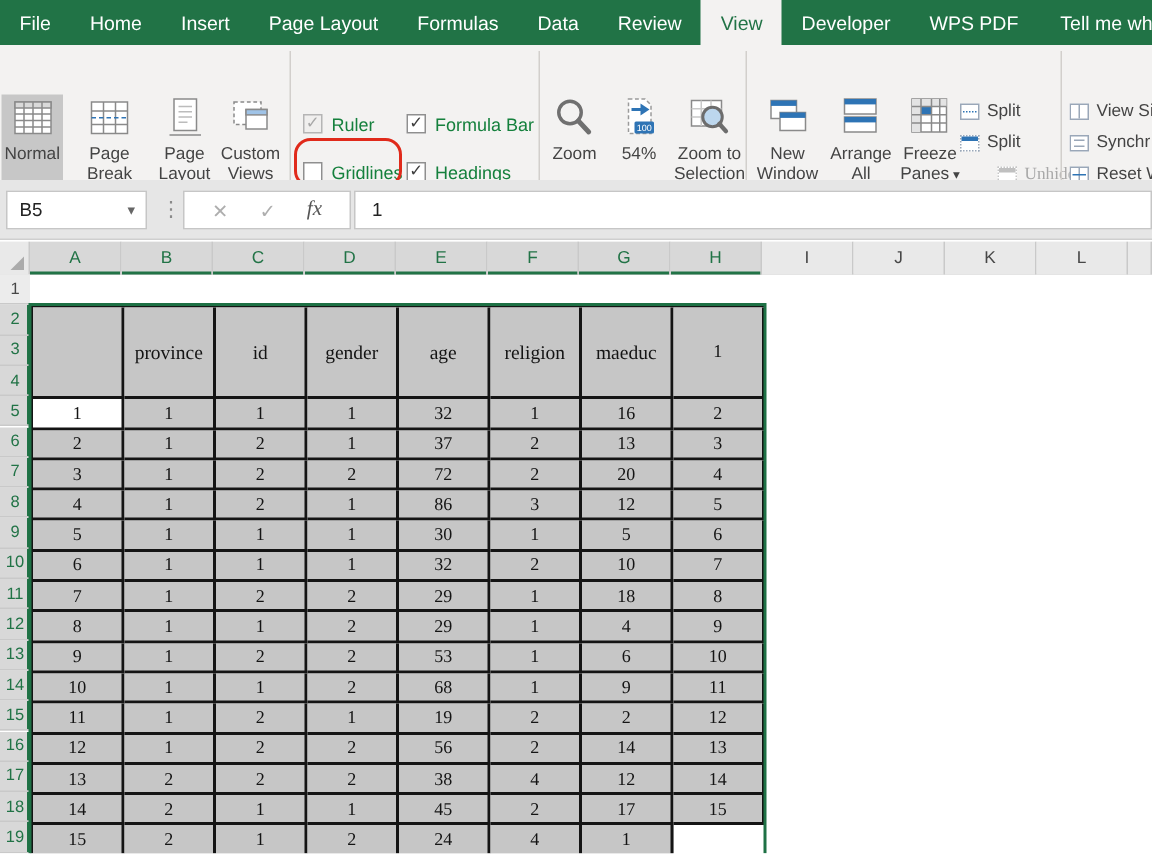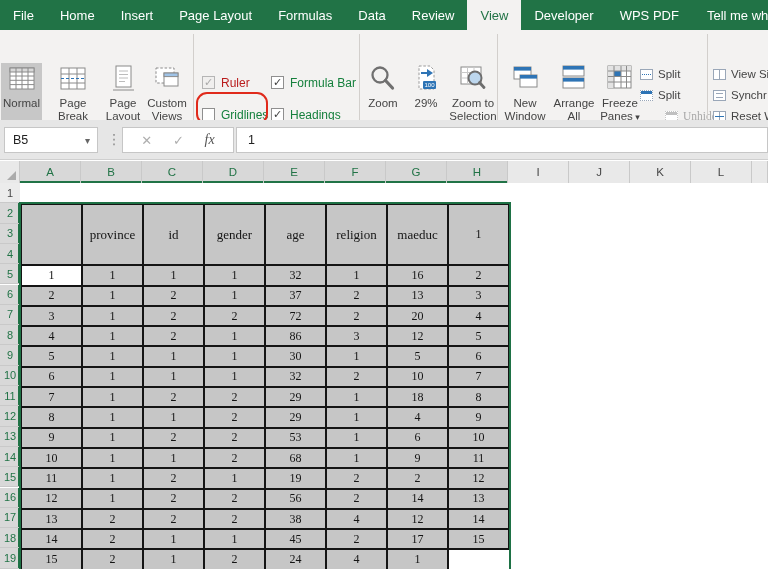--- a/index.html
+++ b/index.html
@@ -16,21 +16,21 @@
   .ribbon{position:absolute;left:0;top:30px;width:768px;height:90px;background:#f3f2f1;border-bottom:1px solid #d5d2cf;font-size:11.5px;color:#444;}
   .sep{position:absolute;top:4px;height:96px;width:1px;background:#d2cfcc;}
   .grplbl{position:absolute;top:101px;height:14px;text-align:center;font-size:11px;color:#6b6b6b;}
   .big{position:absolute;top:33px;height:70px;display:flex;flex-direction:column;align-items:center;text-align:center;line-height:12.5px;color:#444;}
   .big svg{flex:0 0 auto;margin-bottom:2px;}
   .big.selected{background:#c7c7c7;}
   .ckrow{position:absolute;display:flex;align-items:center;gap:6px;height:15px;}
   .ck{width:13px;height:13px;background:#fff;border:1px solid #8f8f8f;box-sizing:border-box;display:flex;align-items:center;justify-content:center;font-size:11px;color:#3e3e3e;line-height:11px;}
   .ck.disabled{background:#f0efee;color:#a8a8a8;border-color:#b5b5b5;}
   .cklbl{color:#15803d;font-size:12px;}
-  .cklbl.dis{color:#b91c1c;}
+  .cklbl.dis{color:#15803d;}
   .red-annotation{position:absolute;left:196px;top:62px;width:72px;height:33px;border:2.5px solid #e02a1b;border-radius:11px;box-sizing:border-box;}
   .smallrow{position:absolute;display:flex;align-items:center;gap:5px;height:16px;font-size:11.5px;color:#444;white-space:nowrap;}
   .smallrow.dis{color:#a8a8a8;}
   .mini{width:13px;height:11px;box-sizing:border-box;border:1px solid #9aa7b8;background:#fff;position:relative;flex:0 0 auto;}
   .mini.dotted{border-style:dotted;}
   .mini .bar{position:absolute;left:0;top:0;right:0;height:3px;background:#2e74b5;}
   .mini .bar.gray{background:#c0c0c0;}
   .mini .dash{position:absolute;left:1px;right:1px;top:4px;border-top:1px dotted #2e74b5;}
   .dd{font-size:9px;color:#444;}
 
@@ -153,21 +153,21 @@
       <span>Zoom</span>
     </div>
     <div class="big" style="left:407px;width:38px;">
       <svg width="30" height="32" viewBox="0 0 30 32">
         <path d="M8 3h11l4 4v19H8z" fill="#fff" stroke="#9a9a9a" stroke-dasharray="2.6 1.7"></path>
         <path d="M10 10h8" stroke="#2e74b5" stroke-width="2"></path>
         <path d="M16 6l6 4-6 4z" fill="#2e74b5"></path>
         <rect x="12" y="18" width="13" height="8" rx="1" fill="#2e74b5"></rect>
         <text x="18.5" y="24.3" font-size="6" fill="#fff" text-anchor="middle" font-family="Liberation Sans, sans-serif">100</text>
       </svg>
-      <span>29%</span>
+      <span>54%</span>
     </div>
     <div class="big" style="left:447px;width:52px;">
       <svg width="30" height="32" viewBox="0 0 30 32">
         <rect x="3" y="4" width="20" height="17" fill="#fff" stroke="#8a8a8a"></rect>
         <path d="M3 9.5h20M3 15h20M9.5 4v17M16 4v17" stroke="#c9c9c9" fill="none"></path>
         <circle cx="17" cy="15" r="6.5" fill="#bdd7ee" stroke="#6d6d6d" stroke-width="2"></circle>
         <line x1="21.5" y1="19.5" x2="26" y2="24.5" stroke="#6d6d6d" stroke-width="2.8" stroke-linecap="round"></line>
       </svg>
       <span>Zoom to Selection</span>
     </div>

